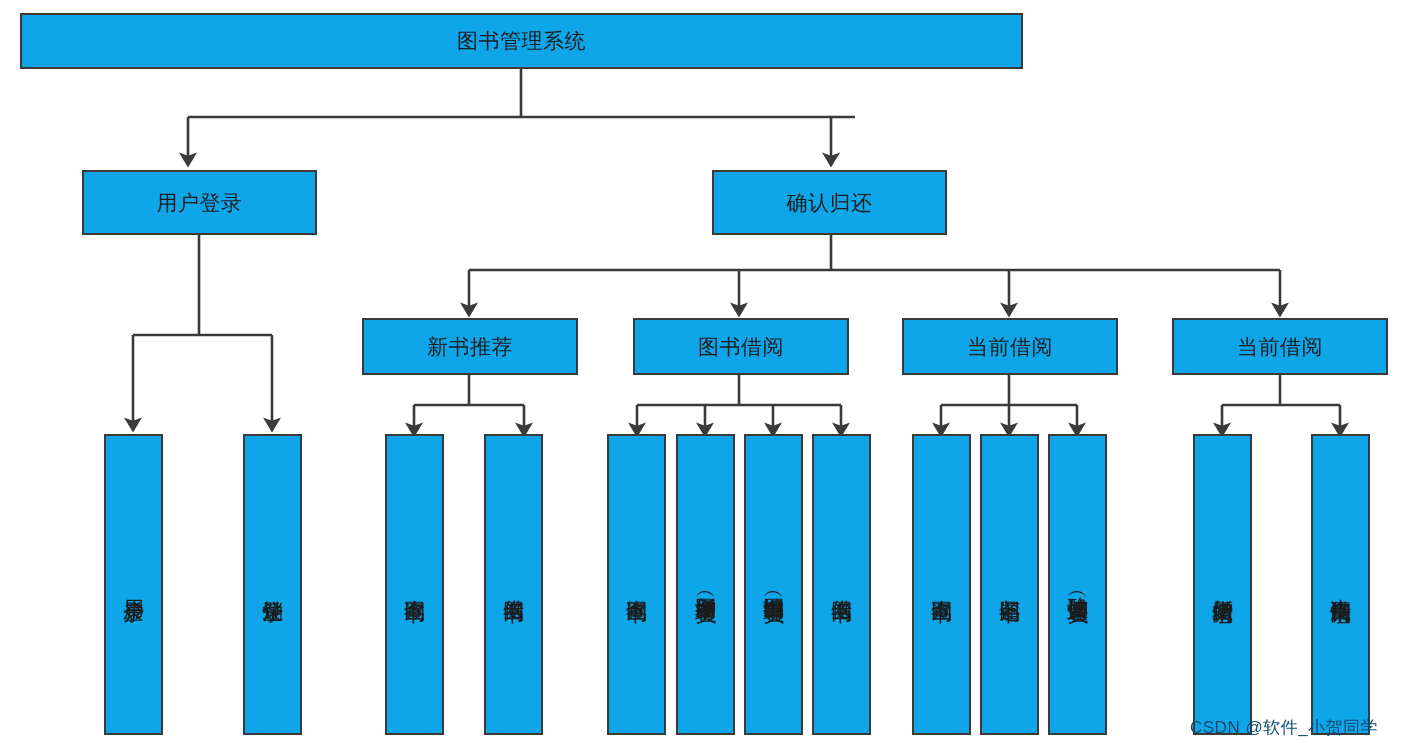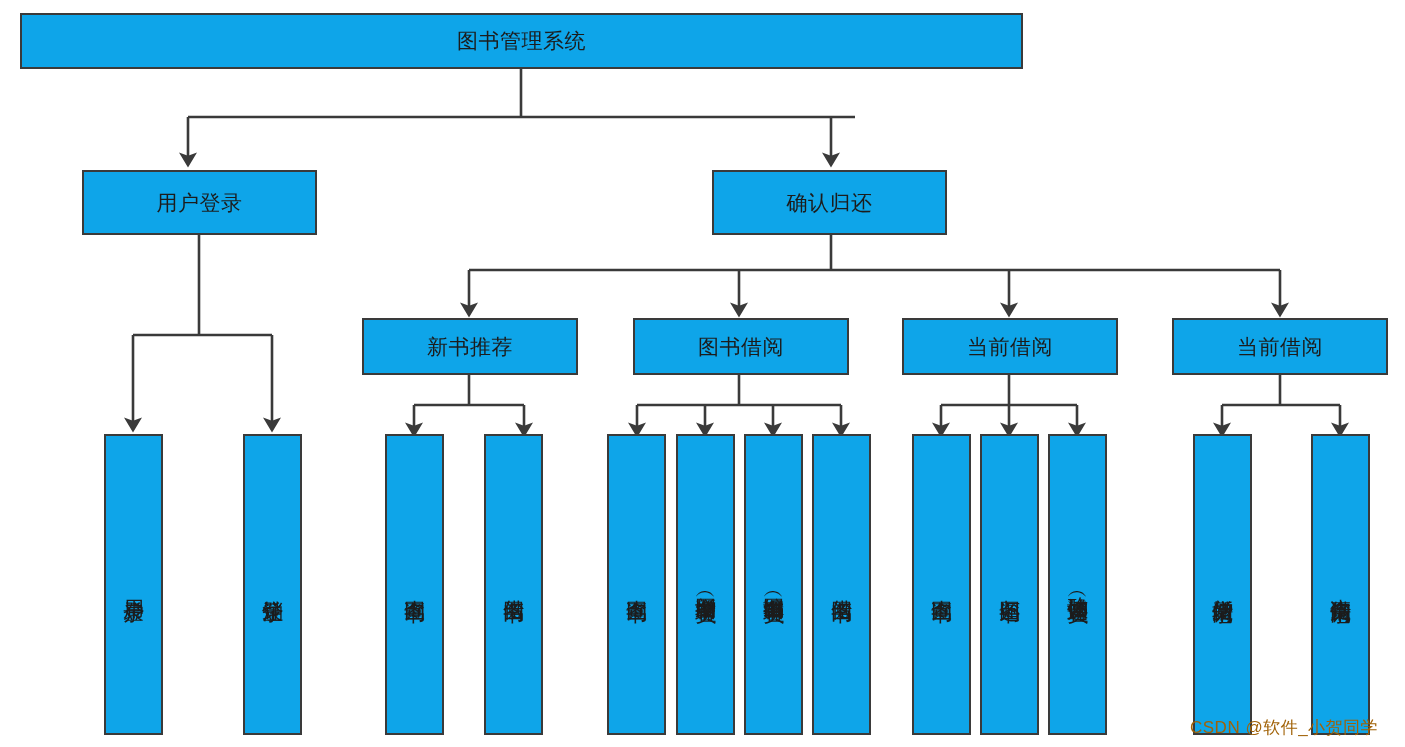--- a/index.html
+++ b/index.html
@@ -65,21 +65,21 @@
     max-height: 270px;
   }
   .node.vert.tall .node-label {
     max-height: 290px;
   }
   #watermark {
     position: absolute;
     left: 1190px;
     top: 716px;
     font-size: 17px;
-    color: #a16207;
+    color: #0c4a6e;
     white-space: nowrap;
     letter-spacing: 0.5px;
   }
 </style>
 </head>
 <body>
 
 <div id="diagram-root">
 
   <svg id="connectors" viewBox="0 0 1405 747" xmlns="http://www.w3.org/2000/svg">

